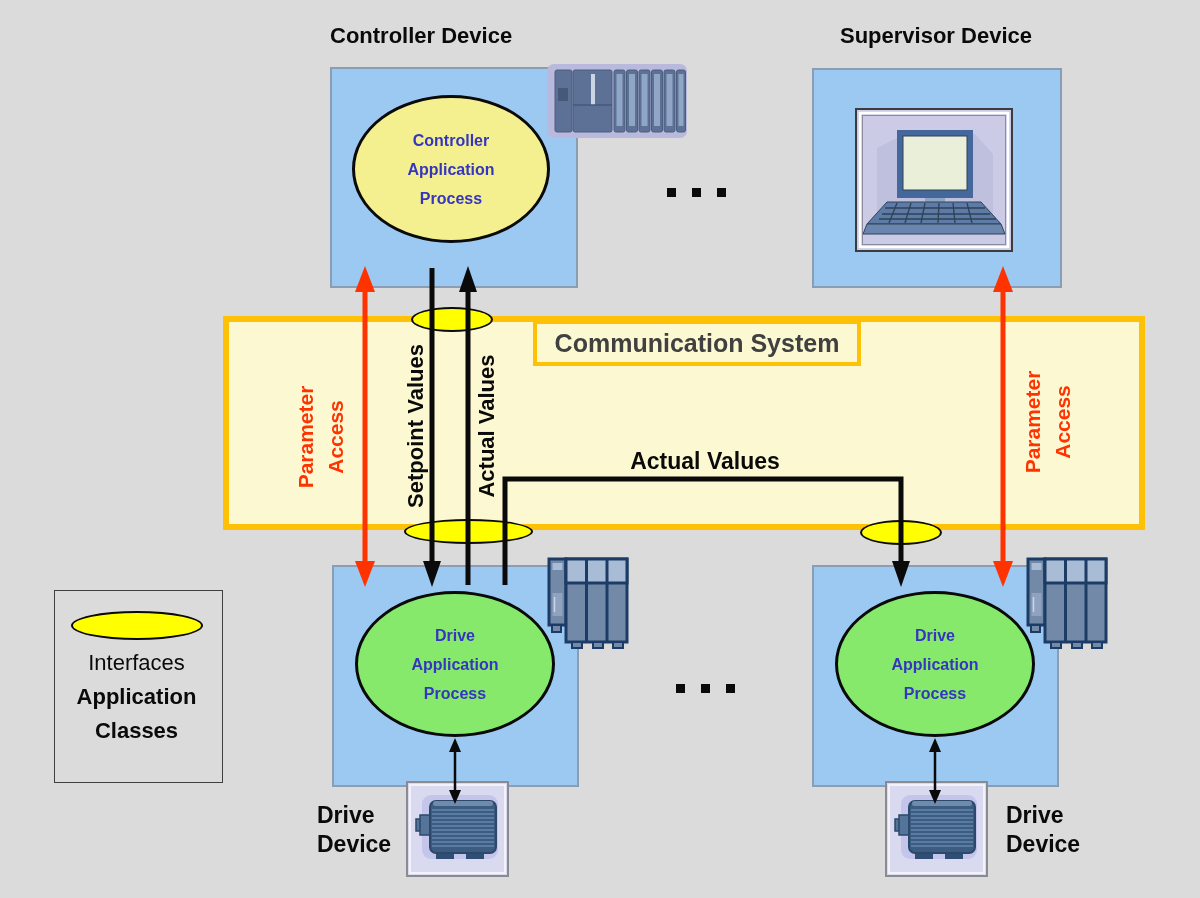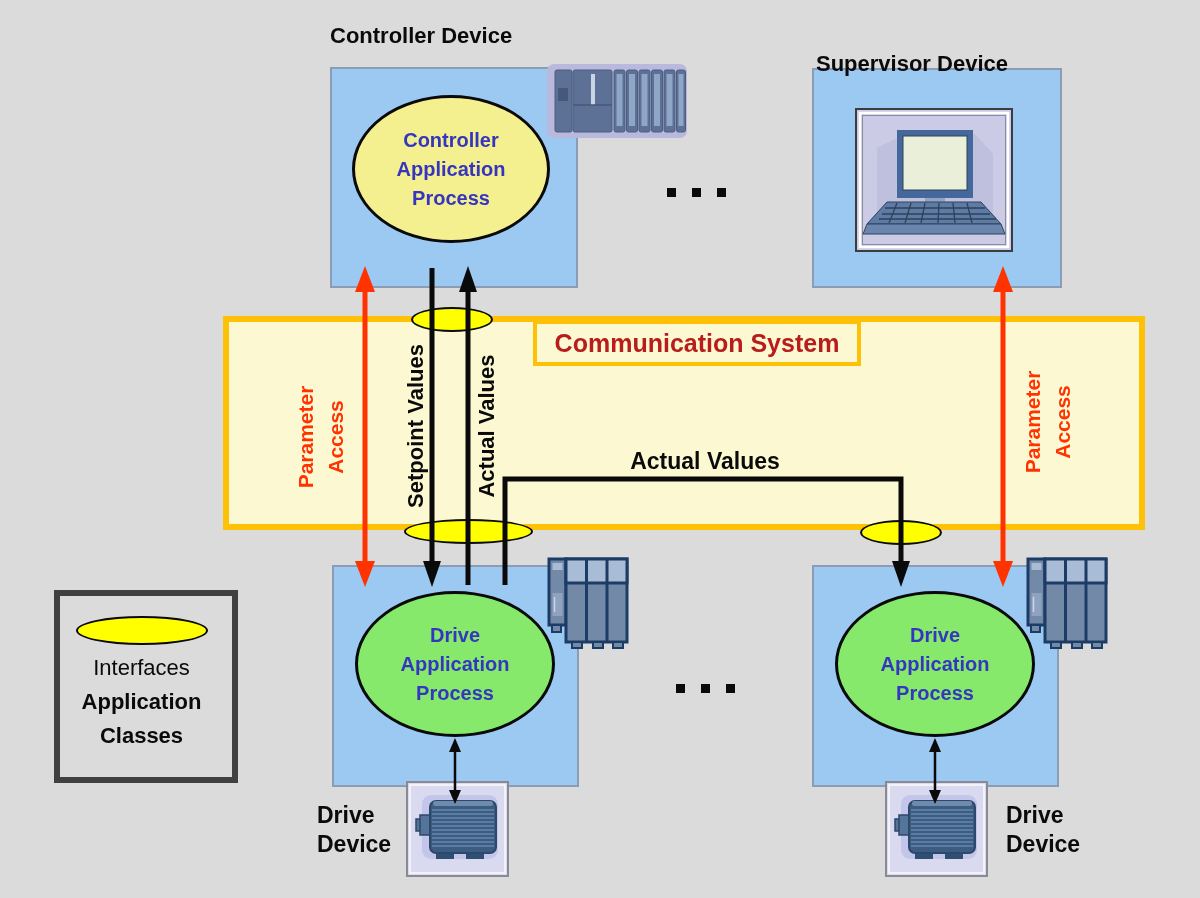--- a/index.html
+++ b/index.html
@@ -3,37 +3,37 @@
 <meta charset="utf-8">
 <style>
   html,body{margin:0;padding:0;background:#DBDBDB;}
   #stage{position:relative;width:1200px;height:898px;background:#DBDBDB;overflow:hidden;
          font-family:"Liberation Sans",sans-serif;color:#111;}
   .abs{position:absolute;}
   .devbox{position:absolute;background:#9CC9F2;border:2px solid #8A9DB4;box-sizing:border-box;z-index:1;}
   .commbox{position:absolute;background:#FCF9D2;border:6px solid #FFC105;box-sizing:border-box;z-index:1;}
   .titlebox{position:absolute;background:#FCF9D2;border:4px solid #FFC105;box-sizing:border-box;z-index:2;
             display:flex;align-items:center;justify-content:center;
-            font-weight:bold;font-size:25px;color:#b91c1c;}
+            font-weight:bold;font-size:25px;color:#404040;}
   .ellipse{position:absolute;border:3px solid #0a0a0a;border-radius:50%;box-sizing:border-box;
            display:flex;align-items:center;justify-content:center;text-align:center;z-index:3;}
-  .proc-text{font-weight:bold;font-size:20px;line-height:29px;color:#3535C0;white-space:pre-line;}
+  .proc-text{font-weight:bold;font-size:16px;line-height:29px;color:#3535C0;white-space:pre-line;}
   .iface{position:absolute;background:#FFFF00;border:2.5px solid #0a0a0a;border-radius:50%;
          box-sizing:border-box;z-index:5;}
   .vlabel{position:absolute;transform:translate(-50%,-50%) rotate(-90deg);
           font-weight:bold;font-size:22px;line-height:30px;white-space:pre-line;text-align:center;
           color:#0a0a0a;z-index:3;}
   .vlabel.red{color:#FF3300;font-size:21px;}
   .hlabel{position:absolute;font-weight:bold;font-size:23px;color:#0a0a0a;z-index:3;}
   .devlabel{position:absolute;font-weight:bold;font-size:22px;color:#0a0a0a;z-index:2;}
   .drivelabel{position:absolute;font-weight:bold;font-size:23px;line-height:29px;
               color:#0a0a0a;white-space:pre-line;z-index:2;}
   .dots{position:absolute;display:flex;gap:16px;z-index:2;}
   .sqdot{width:9px;height:9px;background:#0a0a0a;}
-  #legend{position:absolute;left:54px;top:590px;width:184px;height:193px;border:6px solid #404040;
+  #legend{position:absolute;left:54px;top:590px;width:169px;height:193px;border:1px solid #404040;
           box-sizing:border-box;z-index:2;}
   .legend-line{text-align:center;font-size:22px;line-height:34px;color:#0a0a0a;}
   .legend-line.b{font-weight:bold;}
   #overlay{position:absolute;left:0;top:0;z-index:6;pointer-events:none;}
   .icon{position:absolute;z-index:4;}
 </style>
 </head>
 <body>
 
 <div id="stage">
@@ -68,21 +68,21 @@
     <span class="proc-text">Drive
 Application
 Process</span>
   </div>
 
   <div class="iface" style="left:411px;top:307px;width:82px;height:25px;"></div>
   <div class="iface" style="left:404px;top:519px;width:129px;height:25px;"></div>
   <div class="iface" style="left:860px;top:520px;width:82px;height:25px;"></div>
 
   <div class="devlabel" style="left:330px;top:23px;width:250px;">Controller Device</div>
-  <div class="devlabel" style="left:816px;top:23px;width:252px;margin-top:28px;">Supervisor Device</div>
+  <div class="devlabel" style="left:840px;top:23px;width:252px;">Supervisor Device</div>
   <div class="drivelabel" style="left:317px;top:801px;">Drive
 Device</div>
   <div class="drivelabel" style="left:1006px;top:801px;">Drive
 Device</div>
 
   <div class="dots" style="left:667px;top:188px;">
     <span class="sqdot"></span>
     <span class="sqdot"></span>
     <span class="sqdot"></span>
   </div>

